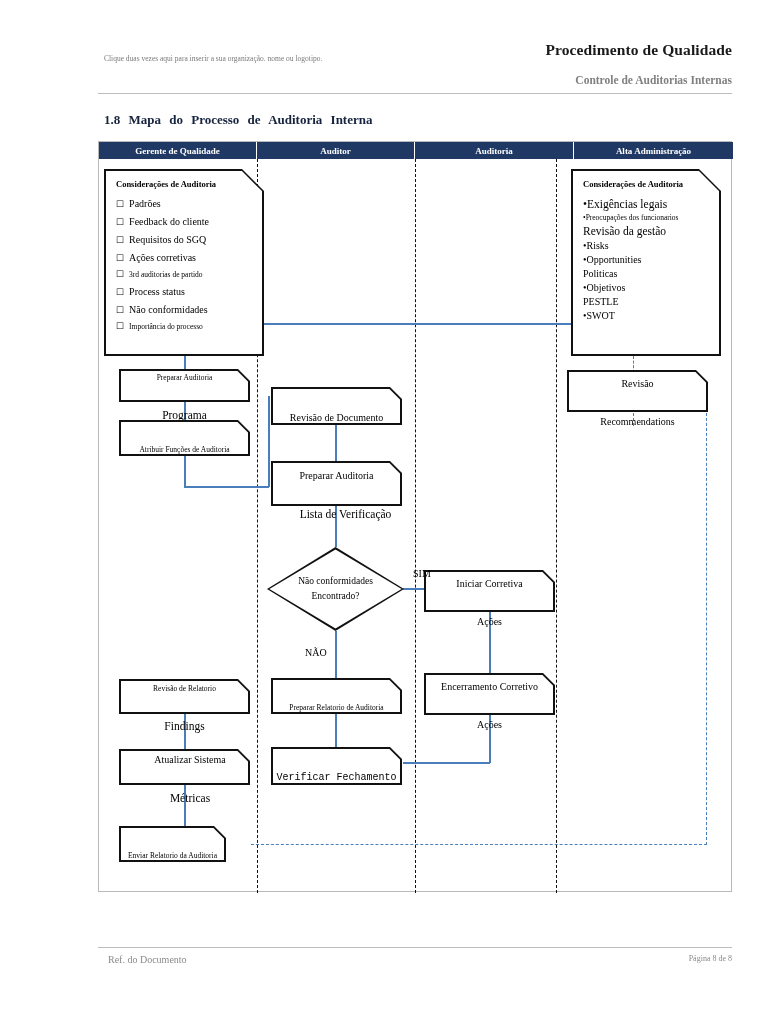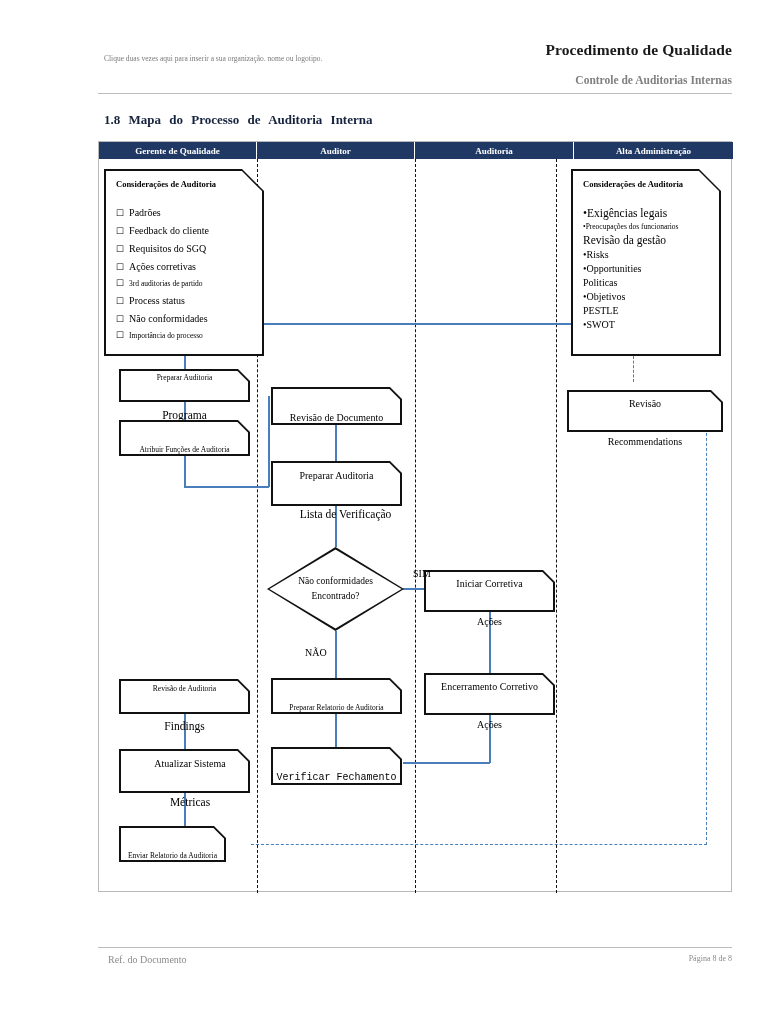--- a/index.html
+++ b/index.html
@@ -112,21 +112,21 @@
     background:#111;
     clip-path:polygon(0 0, calc(100% - 22px) 0, 100% 22px, 100% 100%, 0 100%);
   }
   .callout::after{
     content:"";
     position:absolute; left:1.6px; top:1.6px; right:1.6px; bottom:1.6px;
     background:#fff;
     clip-path:polygon(0 0, calc(100% - 21px) 0, 100% 21px, 100% 100%, 0 100%);
   }
   .callout-inner { position:relative; z-index:2; padding:10px 10px 6px 12px; }
-  .callout-title { font-size:8.5px; font-weight:bold; margin-bottom:17px; }
+  .callout-title { font-size:8.5px; font-weight:bold; margin-bottom:8px; }
   .cl-item { display:flex; align-items:baseline; margin-bottom:4px; }
   .cb { font-size:9px; margin-right:5px; line-height:1; }
 
   
   #decision {
     position:absolute; z-index:4;
   }
   #decision .dia {
     position:absolute; inset:0;
     background:#111;
@@ -273,25 +273,25 @@
   <div class="node clip" style="left:20px; top:227px; width:131px; height:33px;">
     <span class="txt t-small">Preparar Auditoria</span>
     <span class="txt t-big">Programa</span>
   </div>
 
   <div class="node clip" style="left:20px; top:278px; width:131px; height:36px;">
     <span class="txt t-small">Atribuir Funções de Auditoria</span>
   </div>
 
   <div class="node clip" style="left:20px; top:537px; width:131px; height:35px;">
-    <span class="txt t-small">Revisão de Auditoria</span>
+    <span class="txt t-small">Revisão de Relatorio</span>
     <span class="txt t-big">Findings</span>
   </div>
 
-  <div class="node clip" style="left:20px; top:607px; width:131px; height:44px;padding-left:11px;">
+  <div class="node clip" style="left:20px; top:607px; width:131px; height:36px;padding-left:11px;">
     <span class="txt t-mid">Atualizar Sistema</span>
     <span class="txt t-big">Métricas</span>
   </div>
 
   <div class="node clip" style="left:20px; top:684px; width:107px; height:36px;">
     <span class="txt t-small">Enviar Relatorio da Auditoria</span>
   </div>
 
   <div class="conn conn-v" style="left:85px; top:571px; height:37px;"></div>
   <div class="conn conn-v" style="left:85px; top:642px; height:43px;"></div>
@@ -328,21 +328,21 @@
   <div class="node clip" style="left:325px; top:428px; width:131px; height:42px;">
     <span class="txt t-mid">Iniciar Corretiva</span>
     <span class="txt t-mid">Ações</span>
   </div>
 
   <div class="node clip" style="left:325px; top:531px; width:131px; height:42px;">
     <span class="txt t-mid">Encerramento Corretivo</span>
     <span class="txt t-mid">Ações</span>
   </div>
 
-  <div class="node clip" style="left:468px; top:248px; width:156px; height:42px;text-align:right;">
+  <div class="node clip" style="left:468px; top:228px; width:141px; height:42px;text-align:right;">
     <span class="txt t-mid">Revisão</span>
     <span class="txt t-mid">Recommendations</span>
   </div>
 
 </div>
 
 <div id="footer-rule"></div>
 <div id="footer-left">Ref. do Documento</div>
 <div id="footer-right">Página 8 de 8</div>
 

